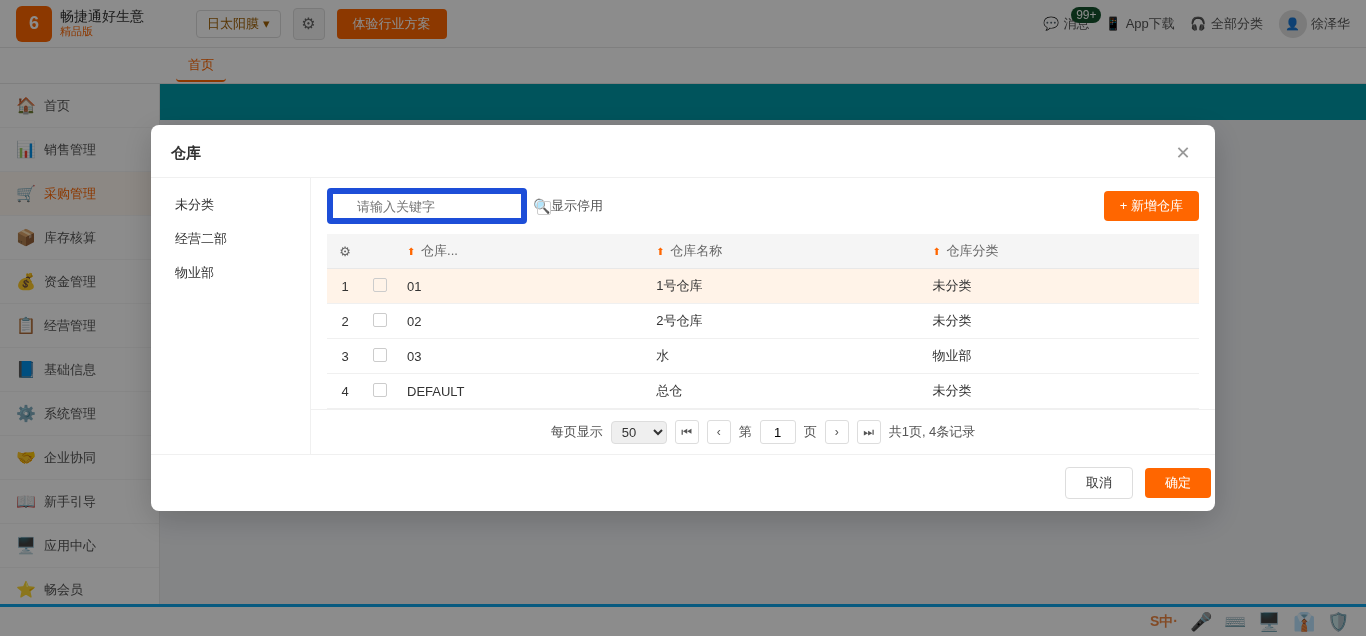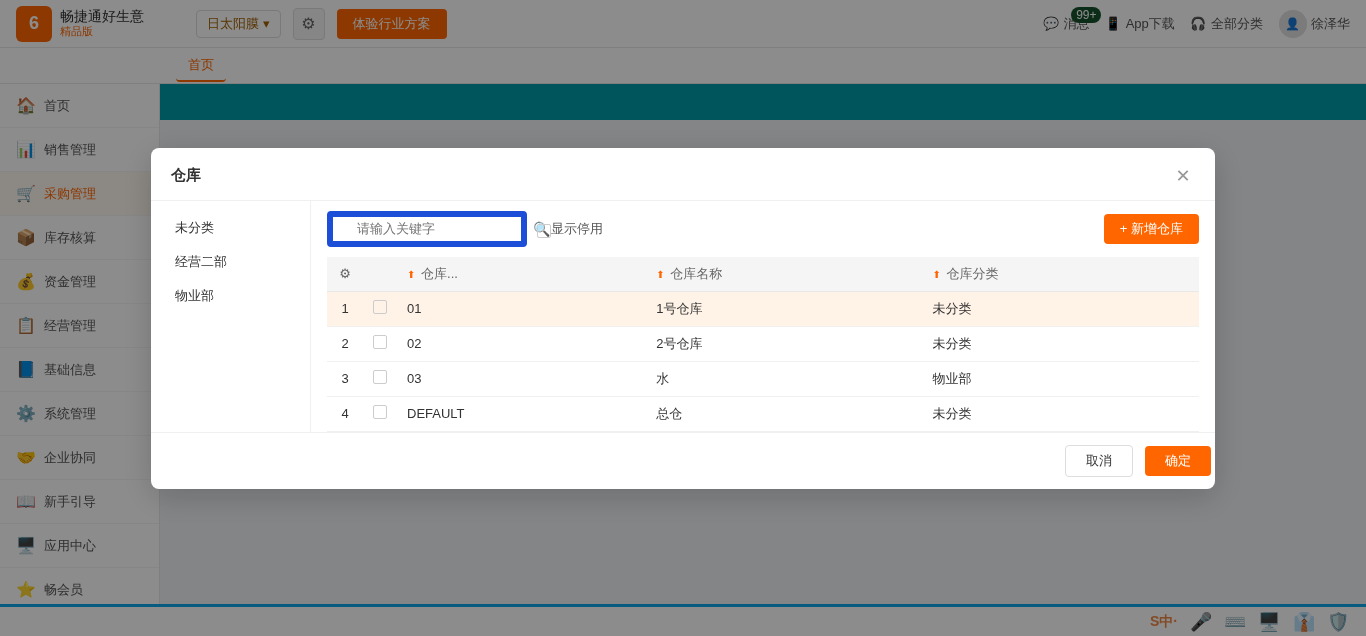--- a/index.html
+++ b/index.html
@@ -517,20 +517,36 @@
         <span class="checkbox-custom"></span>
       </td>
       <td>DEFAULT</td>
       <td>总仓</td>
       <td>未分类</td>
     </tr>
               </tbody>
           </table>
         </div>
 
+        <div class="pagination">
+          <span>每页显示</span>
+          <select class="page-size-select">
+            <option>50</option>
+            <option>100</option>
+            <option>200</option>
+          </select>
+          <div class="page-btn">⏮</div>
+          <div class="page-btn">‹</div>
+          <span>第</span>
+          <input class="page-input" type="text" value="1" style="">
+          <span>页</span>
+          <div class="page-btn">›</div>
+          <div class="page-btn">⏭</div>
+          <span>共1页, 4条记录</span>
+        </div>
       </div>
     </div>
 
     <div class="dialog-footer">
       <button class="cancel-btn">取消</button>
       <button class="confirm-btn">确定</button>
     </div>
   </div>
 </div>
 

